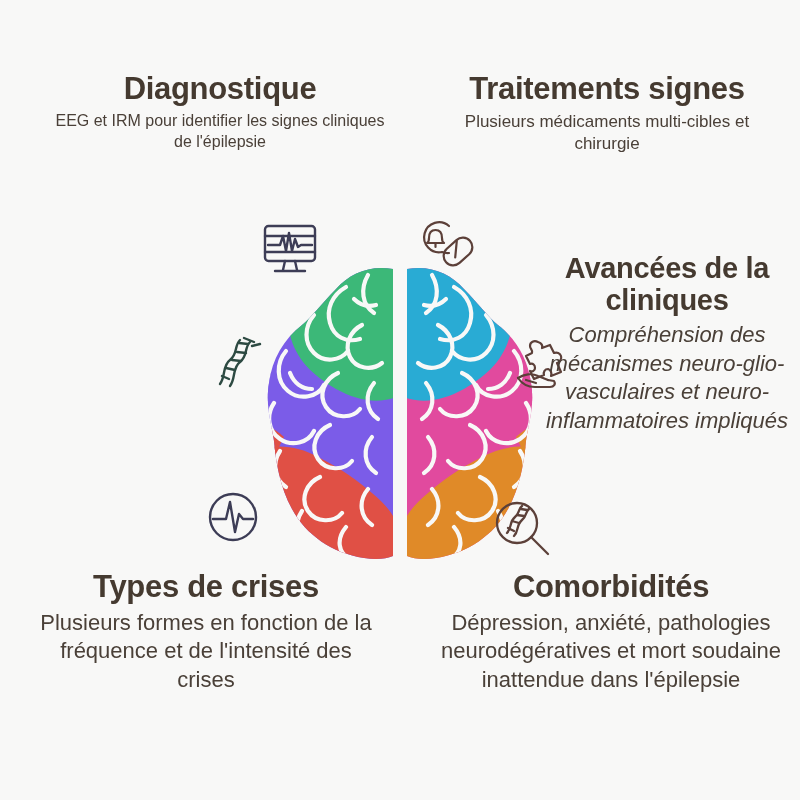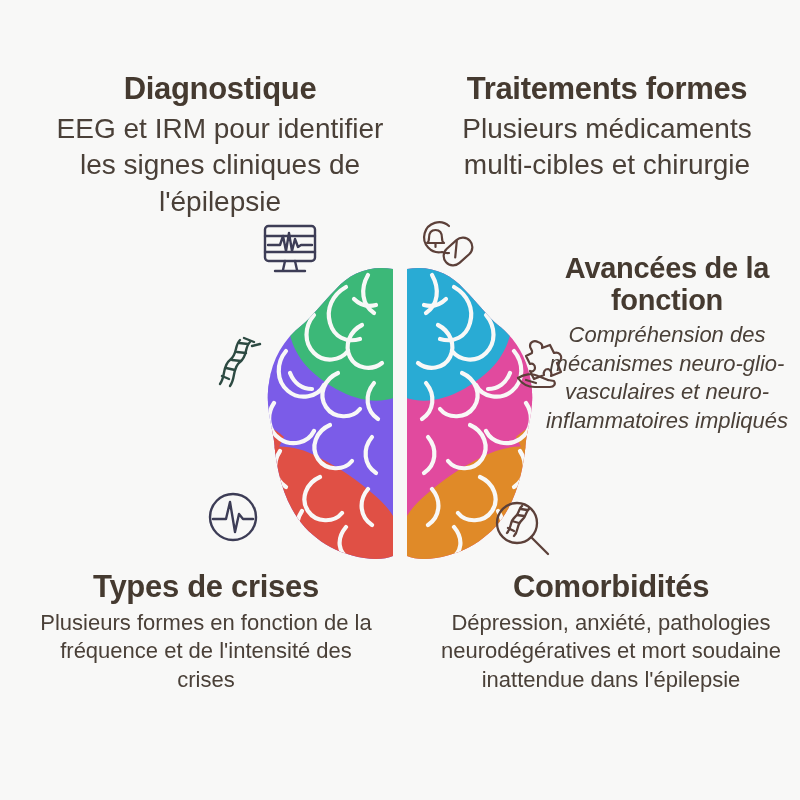--- a/index.html
+++ b/index.html
@@ -37,25 +37,25 @@
   .block .body {
     color: #4a4038;
     line-height: 1.30;
     margin: 0;
     font-weight: 400;
   }
 
   
   #blk-diagnostique      { left: 52px;  top: 72px;  width: 336px; }
   #blk-diagnostique .title { font-size: 31px; }
-  #blk-diagnostique .body  { font-size: 28px; }
+  #blk-diagnostique .body  { font-size: 16px; }
 
   #blk-traitements       { left: 432px; top: 72px;  width: 350px; }
   #blk-traitements .title { font-size: 31px; }
-  #blk-traitements .body  { font-size: 28px; }
+  #blk-traitements .body  { font-size: 17px; }
 
   #blk-causes            { left: 6px;   top: 308px; width: 232px; }
   #blk-causes .title     { font-size: 31px; }
   #blk-causes .body      { font-size: 22px; }
 
   #blk-avancees          { left: 540px; top: 252px; width: 254px; }
   #blk-avancees .title   { font-size: 29px; }
   #blk-avancees .body    { font-size: 22px; font-style: italic; }
 
   #blk-types             { left: 30px;  top: 570px; width: 352px; }
@@ -250,27 +250,27 @@
       <line x1="29" y1="11" x2="35" y2="12"></line>
     </g>
   </svg>
 
   <div class="block" id="blk-diagnostique">
     <h2 class="title">Diagnostique</h2>
     <p class="body">EEG et IRM pour identifier les signes cliniques de l'épilepsie</p>
   </div>
 
   <div class="block" id="blk-traitements">
-    <h2 class="title">Traitements formes</h2>
+    <h2 class="title">Traitements signes</h2>
     <p class="body">Plusieurs médicaments multi-cibles et chirurgie</p>
   </div>
 
 
   <div class="block" id="blk-avancees">
-    <h2 class="title">Avancées de la fonction</h2>
+    <h2 class="title">Avancées de la cliniques</h2>
     <p class="body">Compréhension des mécanismes neuro-glio-vasculaires et neuro-inflammatoires impliqués</p>
   </div>
 
   <div class="block" id="blk-types">
     <h2 class="title">Types de crises</h2>
     <p class="body">Plusieurs formes en fonction de la fréquence et de l'intensité des crises</p>
   </div>
 
   <div class="block" id="blk-comorbidites">
     <h2 class="title">Comorbidités</h2>

